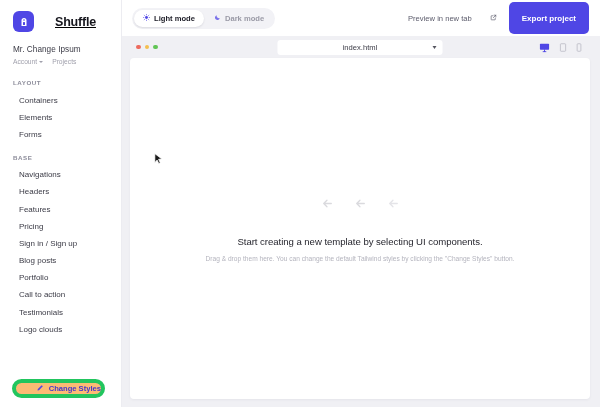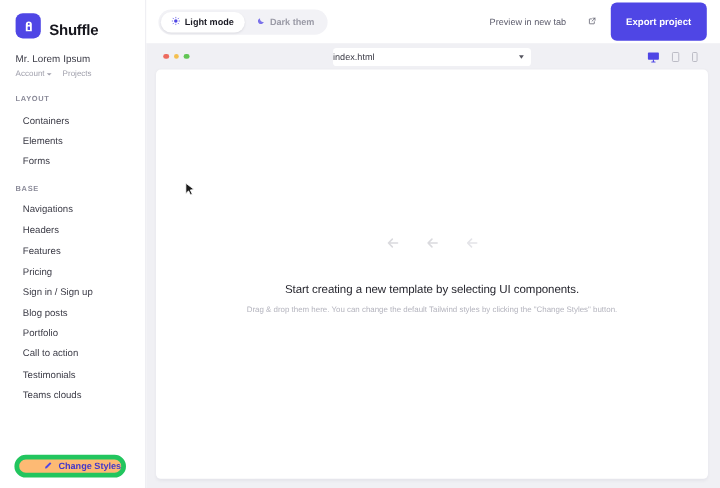--- a/index.html
+++ b/index.html
@@ -19,22 +19,23 @@
   
   .sidebar {
     width: 122px;
     height: 407px;
     background: #ffffff;
     border-right: 1px solid #ececf1;
     position: relative;
     flex: 0 0 122px;
   }
   .brand {
-    display: flex; align-items: flex-end; gap: 7px;
+    display: flex; align-items: center; gap: 21px;
     padding: 11px 0 0 13px;
+    text-decoration: underline;
   }
   .brand-logo {
     width: 21px; height: 21px; border-radius: 6px;
     background: #4f46e5;
     display: flex; align-items: center; justify-content: center;
     flex: 0 0 21px;
   }
   .brand-name {
     font-size: 12.5px; font-weight: bold; color: #16161d;
     letter-spacing: -0.2px;
@@ -157,21 +158,21 @@
   .dot.red { background: #ed6a5e; }
   .dot.yellow { background: #f4bf4f; }
   .dot.green { background: #61c554; }
 
   .file-select {
     position: absolute;
     left: 50%; transform: translateX(-50%);
     width: 165px; height: 15px;
     background: #ffffff;
     border-radius: 3px;
-    display: flex; align-items: center; 
+    display: flex; align-items: center; justify-content: center;
     font-size: 7.6px; color: #3b3b46;
     cursor: pointer;
   }
   .file-caret {
     position: absolute; right: 6px;
     width: 0; height: 0;
     border-left: 2.6px solid transparent;
     border-right: 2.6px solid transparent;
     border-top: 3px solid #55555f;
   }
@@ -223,21 +224,21 @@
         <svg width="12" height="12" viewBox="0 0 24 24" fill="none">
           <path d="M7 20V9a5 5 0 0 1 10 0v11z" fill="#ffffff"></path>
           <rect x="10" y="12" width="4" height="6" rx="1" fill="#4f46e5"></rect>
           <circle cx="12" cy="8" r="1.6" fill="#4f46e5"></circle>
         </svg>
       </span>
       <span class="brand-name">Shuffle</span>
     </div>
 
     <div class="user-block">
-      <div class="user-name">Mr. Lorem Ipsum</div>
+      <div class="user-name">Mr. Change Ipsum</div>
       <div class="user-links">
         <span class="user-link">
           <span>Account</span>
           <i class="caret-down"></i>
         </span>
         <span class="user-link">Projects</span>
       </div>
     </div>
 
     <nav class="nav">
@@ -249,21 +250,21 @@
       <div class="nav-section base">BASE</div>
       <div class="nav-item">Navigations</div>
       <div class="nav-item">Headers</div>
       <div class="nav-item">Features</div>
       <div class="nav-item">Pricing</div>
       <div class="nav-item">Sign in / Sign up</div>
       <div class="nav-item">Blog posts</div>
       <div class="nav-item">Portfolio</div>
       <div class="nav-item">Call to action</div>
       <div class="nav-item">Testimonials</div>
-      <div class="nav-item">Teams clouds</div>
+      <div class="nav-item">Logo clouds</div>
     </nav>
 
     <div class="change-styles-wrap">
       <div class="change-styles">
         <span>
           <svg width="8" height="8" viewBox="0 0 24 24" fill="none">
             <path d="M17 3.5 20.5 7 9 18.5 4.5 19.5 5.5 15z" fill="#4f46e5"></path>
           </svg>
         </span>
         <span>Change Styles</span>
@@ -285,21 +286,21 @@
             </svg>
           </span>
           <span>Light mode</span>
         </div>
         <div class="mode-btn">
           <span>
             <svg width="7" height="7" viewBox="0 0 24 24">
               <path d="M20 14.5A8.5 8.5 0 0 1 9.5 4a8.5 8.5 0 1 0 10.5 10.5z" fill="#7b72ea"></path>
             </svg>
           </span>
-          <span>Dark them</span>
+          <span>Dark mode</span>
         </div>
       </div>
 
       <div class="header-right">
         <div class="preview-link">
           <span>Preview in new tab</span>
           <span>
             <svg width="7" height="7" viewBox="0 0 24 24" fill="none" stroke="#5b5b6b" stroke-width="2.2" stroke-linecap="round" stroke-linejoin="round">
               <path d="M14 4h6v6M20 4l-8.5 8.5"></path>
               <path d="M18 14v5a1 1 0 0 1-1 1H5a1 1 0 0 1-1-1V7a1 1 0 0 1 1-1h5"></path>

